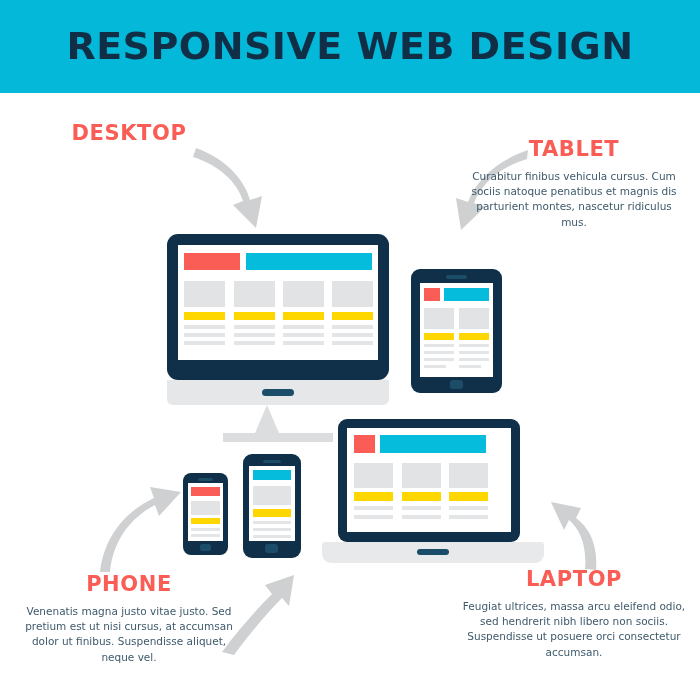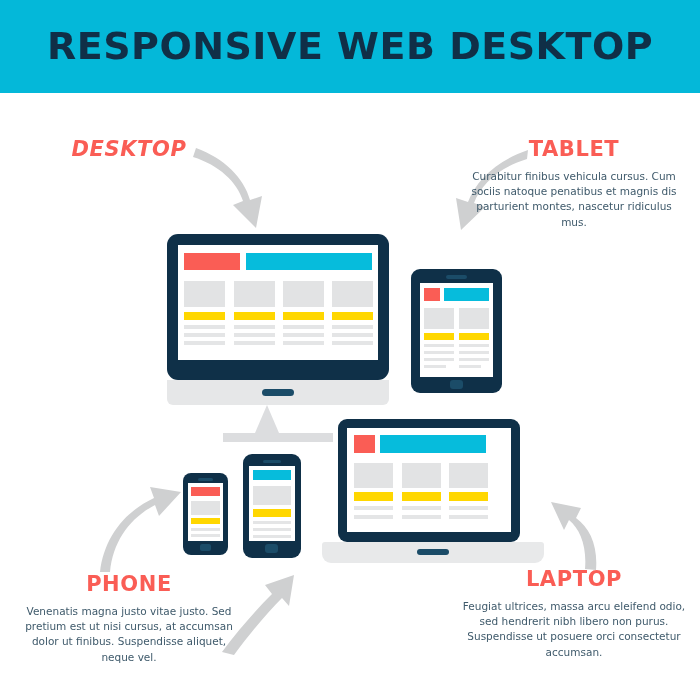--- a/index.html
+++ b/index.html
@@ -59,21 +59,21 @@
     line-height: 1;
   }
   .section-body {
     color: #3f5a6b;
     font-family: "DejaVu Sans", sans-serif;
     font-size: 10.5px;
     line-height: 1.45;
     margin: 0;
   }
 
-  #block-desktop { left: 18px;  top: 139px; width: 222px; font-style: italic; }
+  #block-desktop { left: 18px;  top: 123px; width: 222px; }
   #block-tablet  { left: 462px; top: 139px; width: 224px; }
   #block-phone   { left: 18px;  top: 574px; width: 222px; }
   #block-laptop  { left: 460px; top: 569px; width: 228px; }
 
   
   #arrows-layer {
     position: absolute;
     left: 0;
     top: 0;
     width: 700px;
@@ -189,21 +189,21 @@
     position: absolute; left: 22px; top: 90px; width: 13px; height: 9px;
     background: #1b4c68; border-radius: 3px;
   }
 </style>
 </head>
 <body>
 
 <div id="page">
 
   <div id="header-band"></div>
-  <div id="page-title">RESPONSIVE WEB DESKTOP</div>
+  <div id="page-title">RESPONSIVE WEB DESIGN</div>
 
   <svg id="arrows-layer" viewBox="0 0 700 700" xmlns="http://www.w3.org/2000/svg">
     <g fill="#cfd0d1">
 
       <path d="M 196,148
                C 224,158 244,178 250,200
                L 262,196
                L 256,228
                L 233,205
                L 243,201
@@ -257,21 +257,21 @@
     <div class="section-body">Venenatis magna justo vitae justo. Sed pretium est ut nisi cursus, at accumsan dolor ut finibus. Suspendisse aliquet, neque vel.</div>
   </div>
 
   <div class="section-block" id="block-tablet">
     <div class="section-heading">TABLET</div>
     <div class="section-body">Curabitur finibus vehicula cursus. Cum sociis natoque penatibus et magnis dis parturient montes, nascetur ridiculus mus.</div>
   </div>
 
   <div class="section-block" id="block-laptop">
     <div class="section-heading">LAPTOP</div>
-    <div class="section-body">Feugiat ultrices, massa arcu eleifend odio, sed hendrerit nibh libero non purus. Suspendisse ut posuere orci consectetur accumsan.</div>
+    <div class="section-body">Feugiat ultrices, massa arcu eleifend odio, sed hendrerit nibh libero non sociis. Suspendisse ut posuere orci consectetur accumsan.</div>
   </div>
 
   <div class="device" id="desktop-monitor">
     <div class="bezel" id="desktop-bezel"></div>
     <div class="screen" id="desktop-screen">
 
       <div class="c-red" style="left:6px;  top:8px;  width:56px; height:17px;"></div>
       <div class="c-cyan" style="left:68px; top:8px;  width:126px; height:17px;"></div>
 
       <div class="c-gray" style="left:6px;   top:36px; width:41px; height:26px;"></div>

